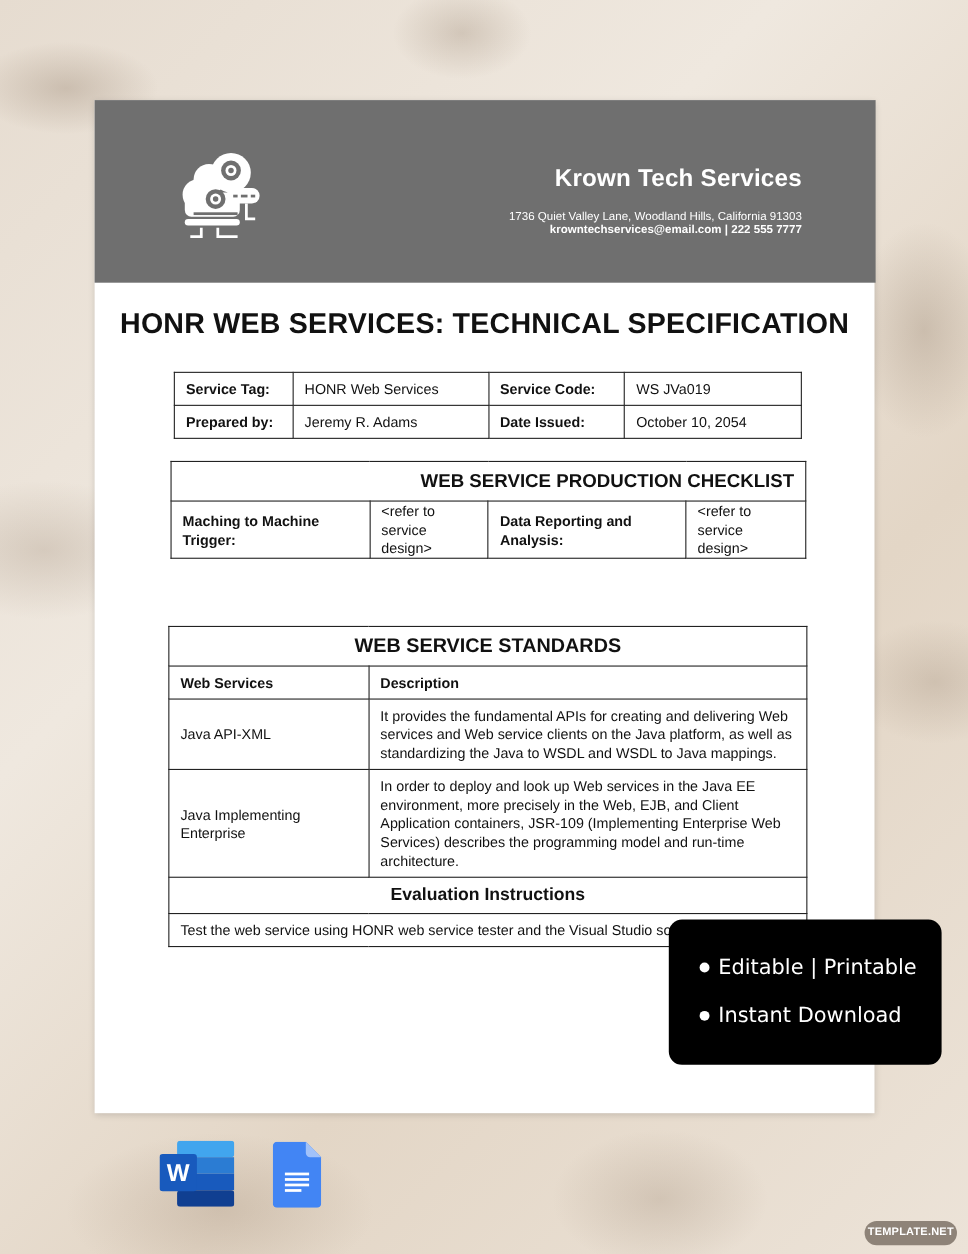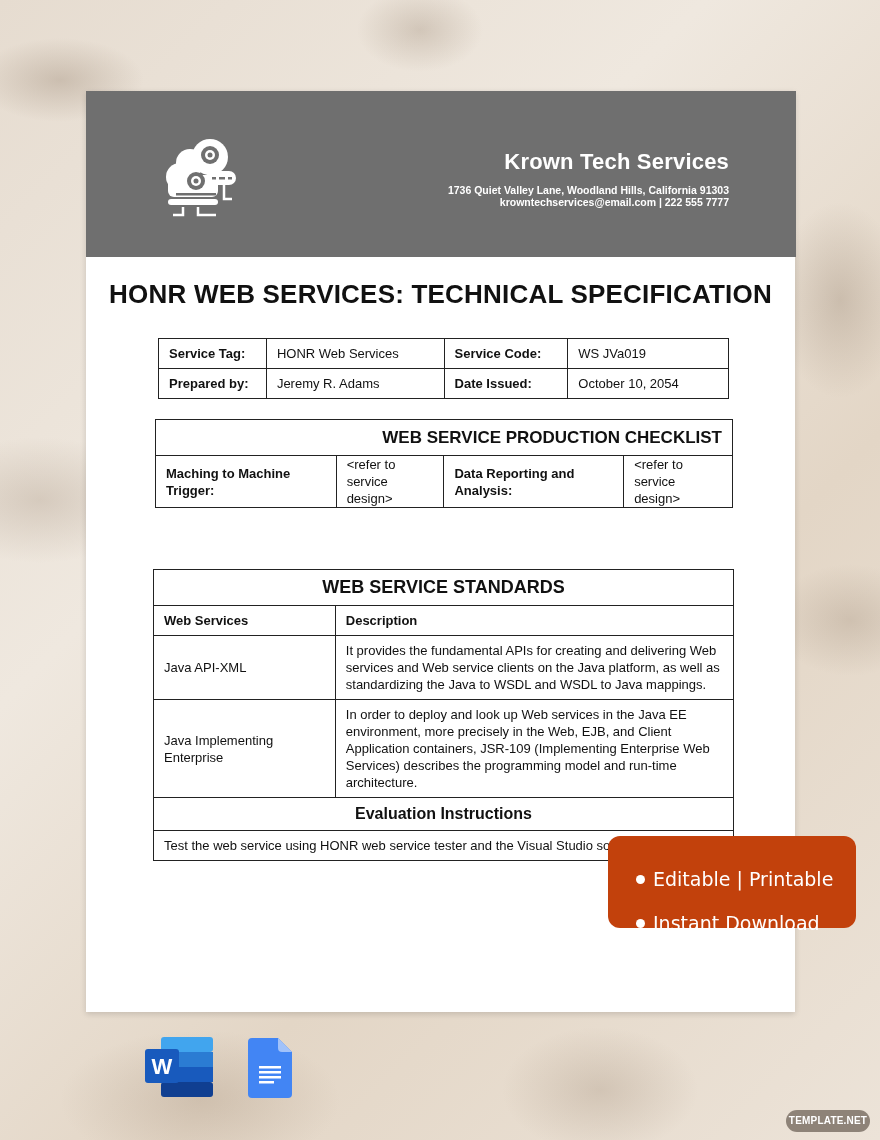--- a/index.html
+++ b/index.html
@@ -24,21 +24,21 @@
   }
   .header {
     position: absolute; left: 0; top: 0; width: 710px; height: 166px;
     background: #6f6f6f;
   }
   .logo { position: absolute; left: 72px; top: 42px; width: 84px; height: 84px; }
   .company {
     position: absolute; right: 67px; top: 58px; text-align: right; color: #ffffff;
   }
   .company-name { font-size: 22px; font-weight: 700; letter-spacing: 0.2px; }
-  .company-addr { font-size: 10.5px; font-weight: 700; margin-top: 9px; }
+  .company-addr { font-size: 10.5px; font-weight: 400; margin-top: 16px; }
   .company-contact { font-size: 10.5px; font-weight: 700; }
 
   .doc-title {
     position: absolute; left: 0; width: 709px; top: 188px;
     text-align: center; font-size: 26px; font-weight: 700; color: #111;
     letter-spacing: 0.2px;
   }
 
   table { border-collapse: collapse; position: absolute; color: #111; }
   td, th { border: 1.5px solid #222; font-size: 13px; padding: 0 10px; vertical-align: middle; margin-top: 33px; }
@@ -53,22 +53,22 @@
 
   .std-table { left: 67px; top: 478px; width: 581px; }
   .std-table .head { height: 36px; text-align: center; font-size: 18px; font-weight: 700; }
   .std-table .colhead td { height: 30px; font-weight: 700; }
   .std-table .row1 td { height: 64px; line-height: 17px; }
   .std-table .row2 td { height: 98px; line-height: 17px; }
   .std-table .evhead { height: 33px; text-align: center; font-size: 16px; font-weight: 700; }
   .std-table .evrow { height: 30px; }
 
   .badge {
-    position: absolute; left: 608px; top: 836px; width: 248px; height: 92px;
-    background: #c2410c; border-radius: 12px; color: #ffffff;
+    position: absolute; left: 608px; top: 836px; width: 248px; height: 132px;
+    background: #000000; border-radius: 12px; color: #ffffff;
     font-family: "DejaVu Sans", sans-serif;
   }
   .badge-item { position: absolute; left: 28px; font-size: 19px; display: flex; align-items: center; }
   .badge-item .dot { width: 9px; height: 9px; border-radius: 50%; background: #fff; margin-right: 8px; }
 
   .word-icon { position: absolute; left: 145px; top: 1037px; width: 68px; height: 60px; }
   .gdocs-icon { position: absolute; left: 248px; top: 1038px; width: 44px; height: 60px; }
 
   .watermark {
     position: absolute; left: 786px; top: 1110px; width: 84px; height: 22px;

